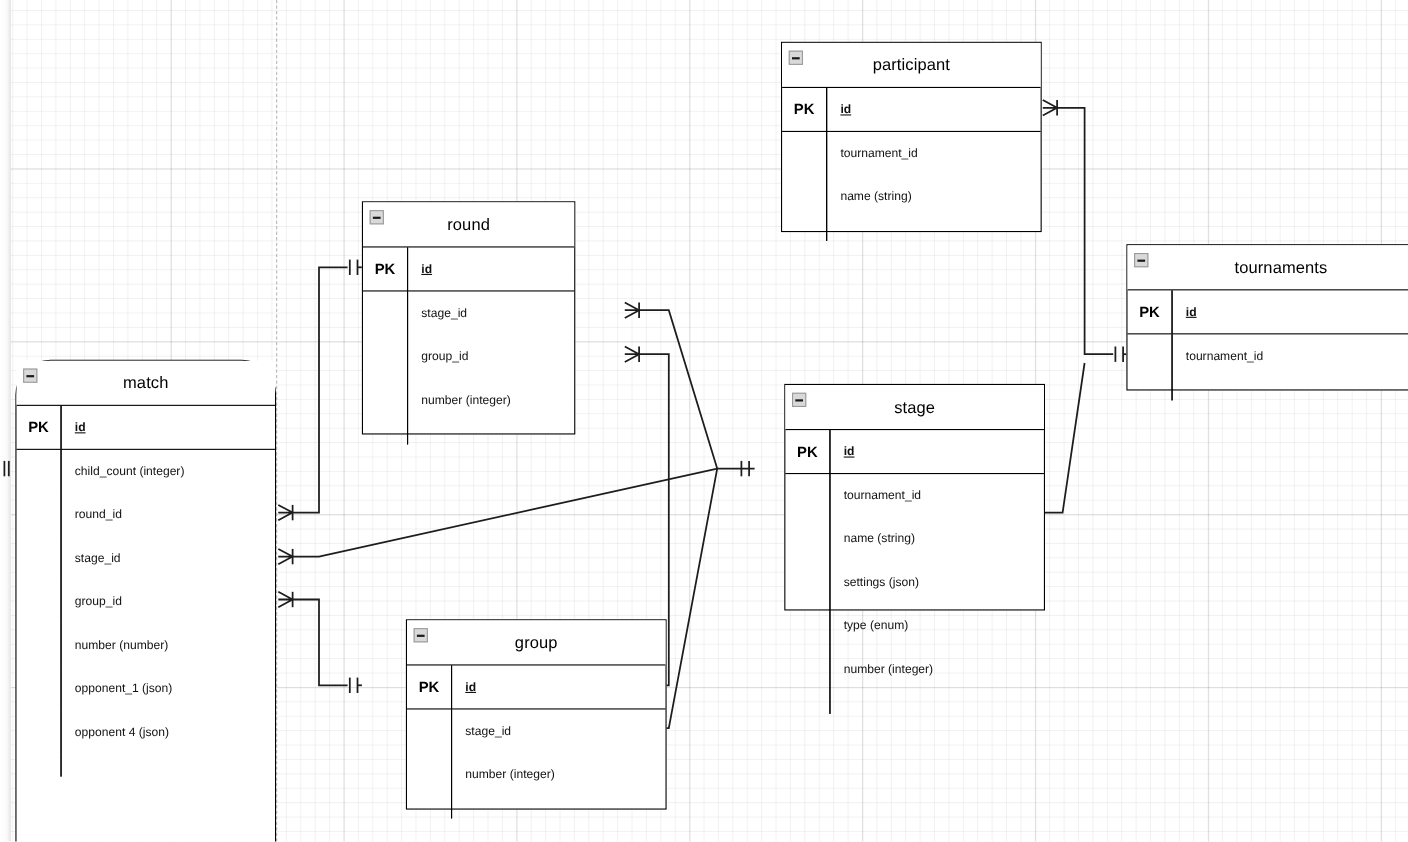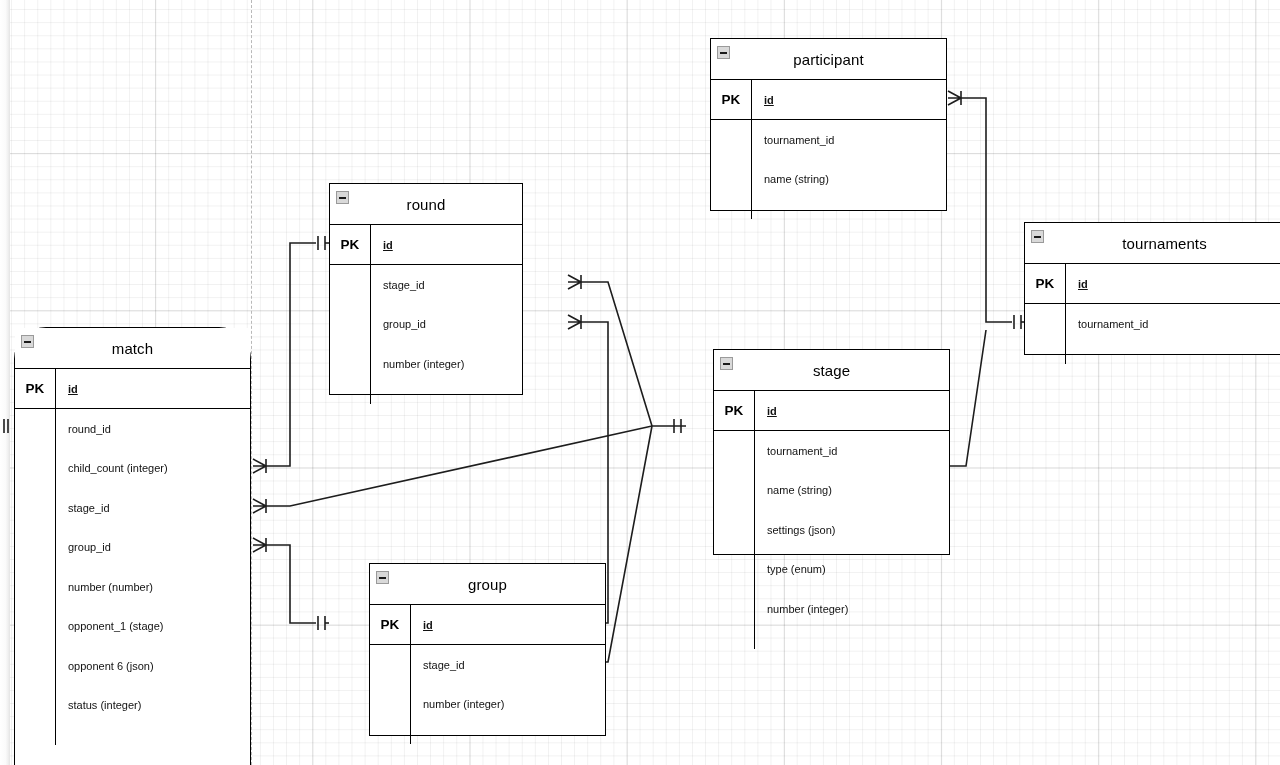--- a/index.html
+++ b/index.html
@@ -262,49 +262,45 @@
       <span class="ent-title">match</span>
     </div>
     <div class="ent-body">
       <div class="body-divider"></div>
       <div class="row pkrow">
         <span class="keycell">PK</span>
         <span class="attrcell pk">id</span>
       </div>
       <div class="row">
         <span class="keycell"></span>
+        <span class="attrcell">child_count (integer)</span>
+      </div>
+      <div class="row">
+        <span class="keycell"></span>
         <span class="attrcell">round_id</span>
       </div>
       <div class="row">
         <span class="keycell"></span>
-        <span class="attrcell">child_count (integer)</span>
-      </div>
-      <div class="row">
-        <span class="keycell"></span>
         <span class="attrcell">stage_id</span>
       </div>
       <div class="row">
         <span class="keycell"></span>
         <span class="attrcell">group_id</span>
       </div>
       <div class="row">
         <span class="keycell"></span>
         <span class="attrcell">number (number)</span>
       </div>
       <div class="row">
         <span class="keycell"></span>
-        <span class="attrcell">opponent_1 (stage)</span>
-      </div>
-      <div class="row">
-        <span class="keycell"></span>
-        <span class="attrcell">opponent 6 (json)</span>
-      </div>
-      <div class="row">
-        <span class="keycell"></span>
-        <span class="attrcell">status (integer)</span>
+        <span class="attrcell">opponent_1 (json)</span>
+      </div>
+      <div class="row">
+        <span class="keycell"></span>
+        <span class="attrcell">opponent 4 (json)</span>
       </div>
       <div class="row spacer-row">
         <span class="keycell"></span>
         <span class="attrcell"></span>
       </div>
     </div>
   </div>
 
   <div class="entity" style="left:690px;top:349px;width:237px;height:206px;margin-left:23px;">
     <div class="ent-header">

